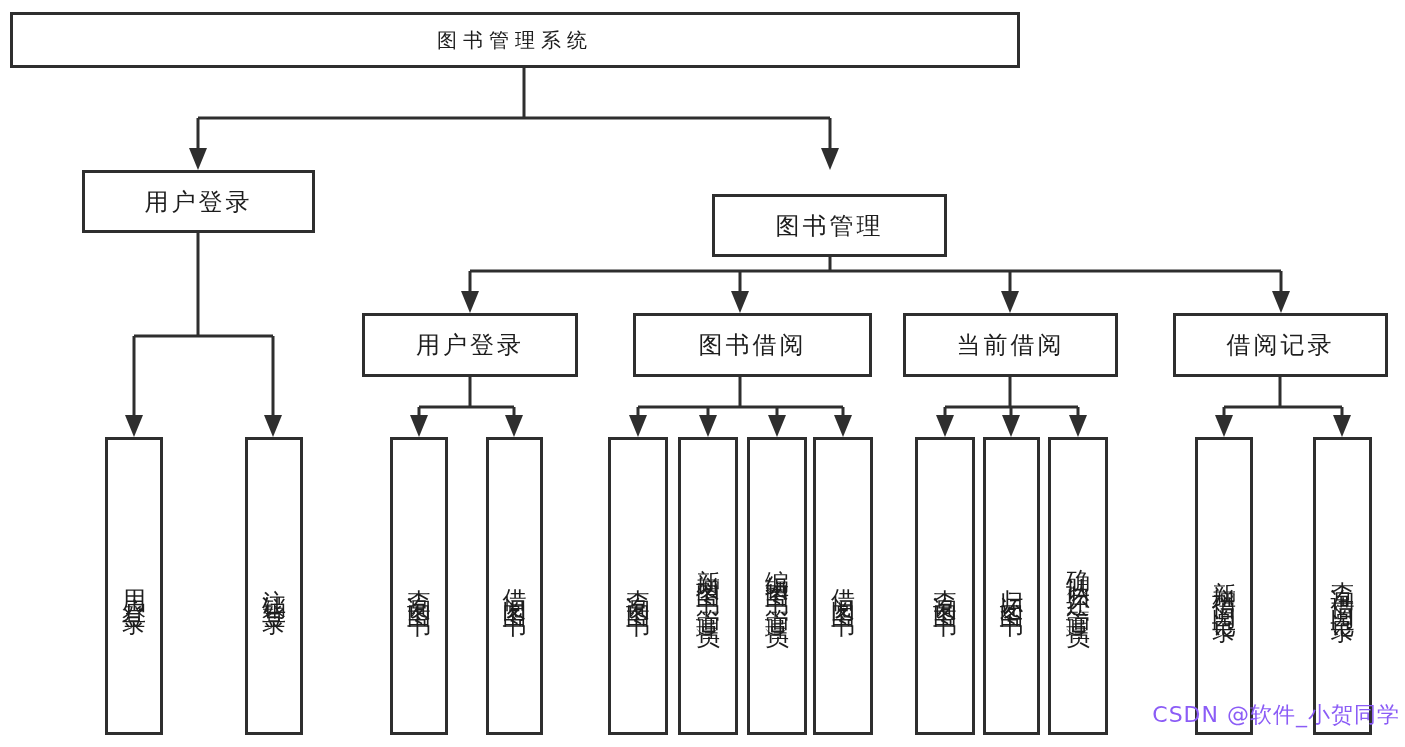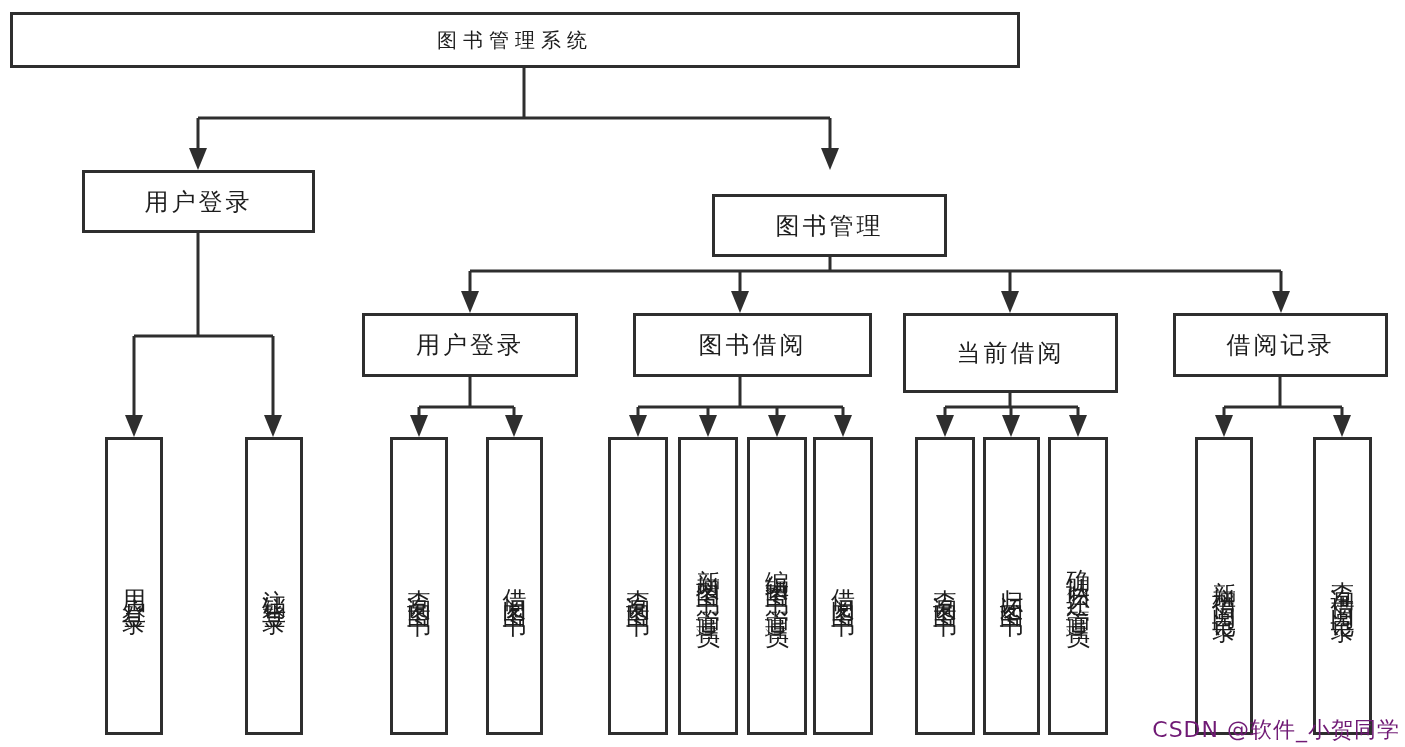--- a/index.html
+++ b/index.html
@@ -48,22 +48,22 @@
     font-size: 24px;
     letter-spacing: 8px;
     line-height: 1;
   }
   .node > span {
     display: block;
   }
   #watermark {
     position: absolute;
     right: 5px;
-    bottom: 2px;
-    color: #701a75;
+    bottom: 17px;
+    color: #8b5cf6;
     font-size: 22px;
     letter-spacing: 1px;
     z-index: 3;
     white-space: nowrap;
   }
 </style>
 </head>
 <body>
 
 <div id="stage">
@@ -110,21 +110,21 @@
   <div class="node h-node" style="left:712px; top:170px; width:235px; height:63px;margin-top:24px;">
     <span>图书管理</span>
   </div>
 
   <div class="node h-node" style="left:362px; top:313px; width:216px; height:64px;">
     <span>用户登录</span>
   </div>
   <div class="node h-node" style="left:633px; top:313px; width:239px; height:64px;">
     <span>图书借阅</span>
   </div>
-  <div class="node h-node" style="left:903px; top:313px; width:215px; height:80px;">
+  <div class="node h-node" style="left:903px; top:313px; width:215px; height:64px;">
     <span>当前借阅</span>
   </div>
   <div class="node h-node" style="left:1173px; top:313px; width:215px; height:64px;">
     <span>借阅记录</span>
   </div>
 
   <div class="node leaf" style="left:105px; top:437px; width:58px; height:298px;">
     <span>用户登录</span>
   </div>
   <div class="node leaf" style="left:245px; top:437px; width:58px; height:298px;">

